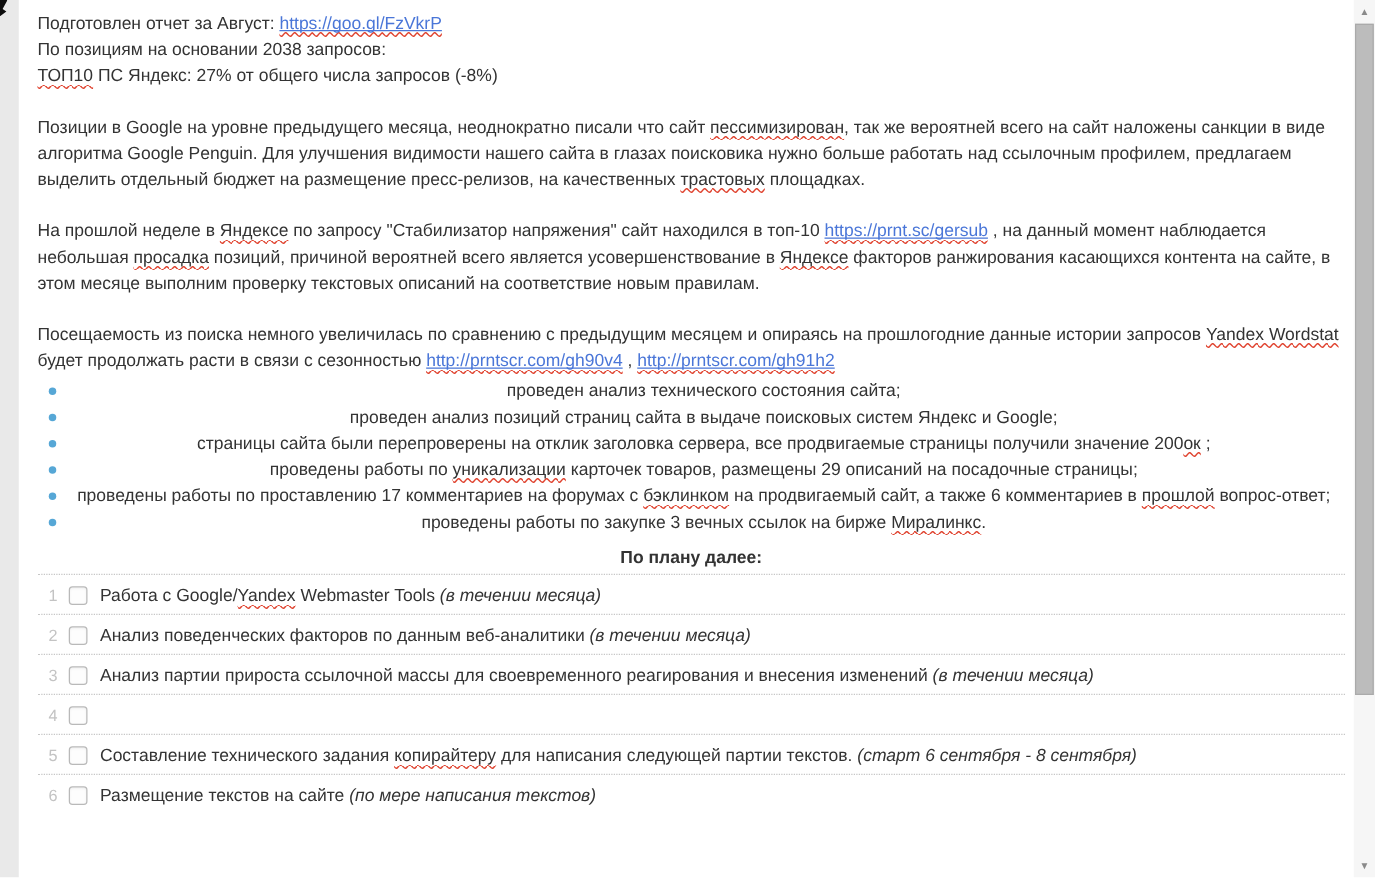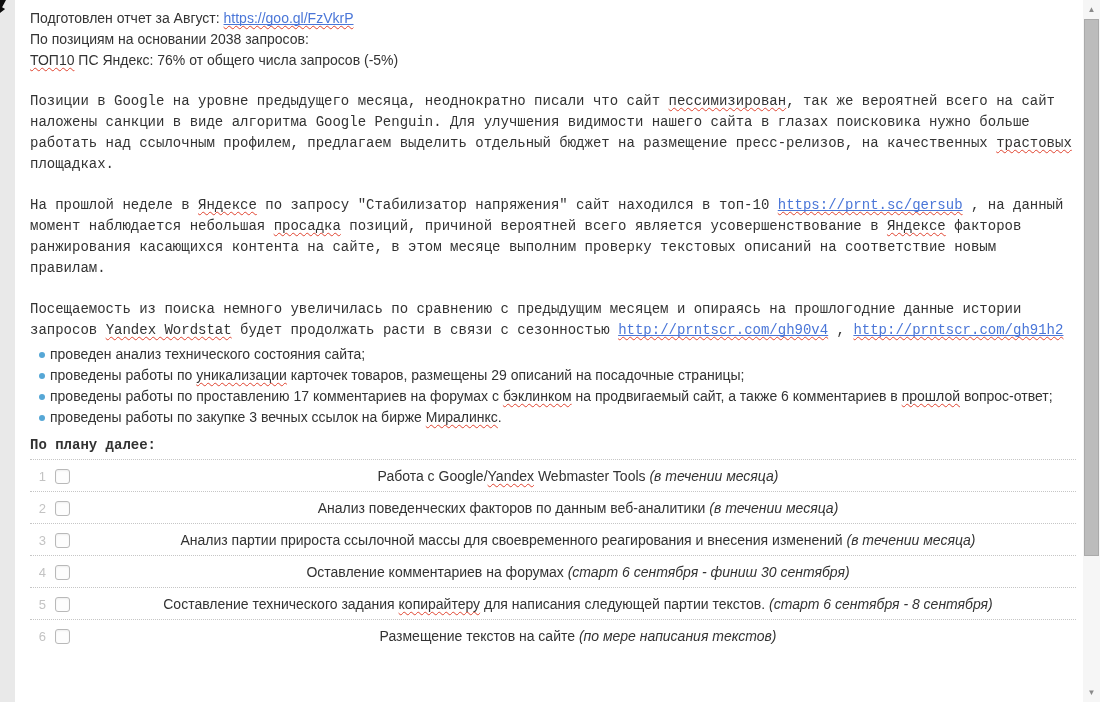--- a/index.html
+++ b/index.html
@@ -7,68 +7,70 @@
     width:1100px; height:702px; overflow:hidden; position:relative;
     background:#ffffff; color:#333;
     font-family:"Liberation Sans", sans-serif;
     font-size:14px; line-height:21px;
   }
   .left-strip { position:absolute; left:0; top:0; width:15px; height:702px; background:#e9e9e9; }
   .corner-mark { position:absolute; left:0; top:0; width:6px; height:13px; background:#0d0d0d;
     clip-path:polygon(0 0,100% 0,35% 55%,85% 70%,0 100%); }
   .content { position:absolute; left:30px; top:8px; width:1046px; }
   p { margin:0; }
-  .gap { margin-top:20px;font-family:Liberation Mono, monospace; }
+  .gap { margin-top:20px; }
   a.link { color:#4a76d8; text-decoration:underline; cursor:pointer; }
   .sp {
     text-decoration-line:underline; text-decoration-style:wavy;
     text-decoration-color:#e0432f; text-decoration-thickness:1px;
     text-underline-offset:2px; text-decoration-skip-ink:none;
   }
   a.link .sp { color:inherit; }
   .it { font-style:italic; }
-  .bold { font-weight:bold; }
+  .bold { font-weight:bold;text-align:center; }
   .works-list { list-style:none; margin:3px 0 0 0; padding:0; }
-  .works-list li { position:relative; padding-left:20px; }
+  .works-list li { position:relative; padding-left:20px;text-align:center; }
   .dot { position:absolute; left:9px; top:8px; width:6px; height:6px; border-radius:50%; background:#56a7d6; }
   .plan { margin-top:3px; }
   .plan-row { display:flex; align-items:center; border-top:1px dotted #c6c6c6; padding:6px 0 4px; }
   .plan-num { width:16px; text-align:right; color:#c3c3c3; font-size:13px; flex:none; }
   .checkbox { width:13px; height:13px; border:1px solid #b9b9b9; border-radius:3px; background:#fdfdfd;
     margin:0 10px 0 9px; flex:none; box-shadow:inset 0 1px 2px rgba(0,0,0,0.06); cursor:pointer; }
-  .plan-text { flex:1;text-align:center; }
+  .plan-text { flex:1; }
   .scrollbar { position:absolute; right:0; top:0; width:17px; height:702px; background:#f6f6f6; }
   .scroll-arrow { position:absolute; left:0; width:17px; height:15px; color:#8a8a8a;
     font-size:8px; line-height:15px; text-align:center; cursor:pointer; }
   .scroll-up { top:2px; }
   .scroll-down { bottom:2px; }
   .thumb { position:absolute; top:19px; left:1px; width:15px; height:537px;
     background:#bcbcbc; border:1px solid #aaaaaa; box-sizing:border-box; cursor:pointer; }
 </style>
 </head>
 <body>
 
 <div class="left-strip"></div>
 <div class="corner-mark"></div>
 
 <div class="content">
 
   <p><span>Подготовлен отчет за Август: </span><a class="link"><span class="sp">https://goo.gl/FzVkrP</span></a></p>
   <p>По позициям на основании 2038 запросов:</p>
-  <p><span class="sp">ТОП10</span><span> ПС Яндекс: 76% от общего числа запросов (-5%)</span></p>
+  <p><span class="sp">ТОП10</span><span> ПС Яндекс: 27% от общего числа запросов (-8%)</span></p>
 
   <p class="gap"><span>Позиции в Google на уровне предыдущего месяца, неоднократно писали что сайт </span><span class="sp">пессимизирован</span><span>, так же вероятней всего на сайт наложены санкции в виде алгоритма Google Penguin. Для улучшения видимости нашего сайта в глазах поисковика нужно больше работать над ссылочным профилем, предлагаем выделить отдельный бюджет на размещение пресс-релизов, на качественных </span><span class="sp">трастовых</span><span> площадках.</span></p>
 
   <p class="gap"><span>На прошлой неделе в </span><span class="sp">Яндексе</span><span> по запросу "Стабилизатор напряжения" сайт находился в топ-10 </span><a class="link"><span class="sp">https://prnt.sc/gersub</span></a><span> , на данный момент наблюдается небольшая </span><span class="sp">просадка</span><span> позиций, причиной вероятней всего является усовершенствование в </span><span class="sp">Яндексе</span><span> факторов ранжирования касающихся контента на сайте, в этом месяце выполним проверку текстовых описаний на соответствие новым правилам.</span></p>
 
   <p class="gap"><span>Посещаемость из поиска немного увеличилась по сравнению с предыдущим месяцем и опираясь на прошлогодние данные истории запросов </span><span class="sp">Yandex Wordstat</span><span> будет продолжать расти в связи с сезонностью </span><a class="link"><span class="sp">http://prntscr.com/gh90v4</span></a><span> , </span><a class="link"><span class="sp">http://prntscr.com/gh91h2</span></a></p>
 
 
   <ul class="works-list">
     <li><span class="dot"></span><span>проведен анализ технического состояния сайта;</span></li>
+    <li><span class="dot"></span><span>проведен анализ позиций страниц сайта в выдаче поисковых систем Яндекс и Google;</span></li>
+    <li><span class="dot"></span><span>страницы сайта были перепроверены на отклик заголовка сервера, все продвигаемые страницы получили значение 200</span><span class="sp">ок</span><span> ;</span></li>
     <li><span class="dot"></span><span>проведены работы по </span><span class="sp">уникализации</span><span> карточек товаров, размещены 29 описаний на посадочные страницы;</span></li>
     <li><span class="dot"></span><span>проведены работы по проставлению 17 комментариев на форумах с </span><span class="sp">бэклинком</span><span> на продвигаемый сайт, а также 6 комментариев в </span><span class="sp">прошлой</span><span> вопрос-ответ;</span></li>
     <li><span class="dot"></span><span>проведены работы по закупке 3 вечных ссылок на бирже </span><span class="sp">Миралинкс</span><span>.</span></li>
   </ul>
 
   <p class="gap bold" style="margin-top:7px">По плану далее:</p>
 
   <div class="plan">
 
     <div class="plan-row">
@@ -85,21 +87,20 @@
 
     <div class="plan-row">
       <span class="plan-num">3</span>
       <span class="checkbox"></span>
       <span class="plan-text"><span>Анализ партии прироста ссылочной массы для своевременного реагирования и внесения изменений </span><span class="it">(в течении месяца)</span></span>
     </div>
 
     <div class="plan-row">
       <span class="plan-num">4</span>
       <span class="checkbox"></span>
-      <span class="plan-text"><span>Оставление комментариев на форумах </span><span class="it">(старт 6 сентября - финиш 30 сентября)</span></span>
     </div>
 
     <div class="plan-row">
       <span class="plan-num">5</span>
       <span class="checkbox"></span>
       <span class="plan-text"><span>Составление технического задания </span><span class="sp">копирайтеру</span><span> для написания следующей партии текстов. </span><span class="it">(старт 6 сентября - 8 сентября)</span></span>
     </div>
 
     <div class="plan-row">
       <span class="plan-num">6</span>

